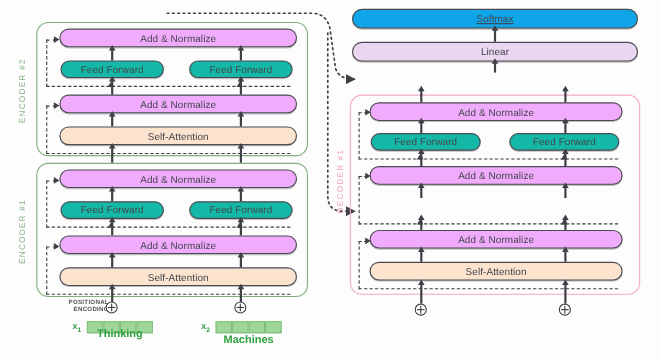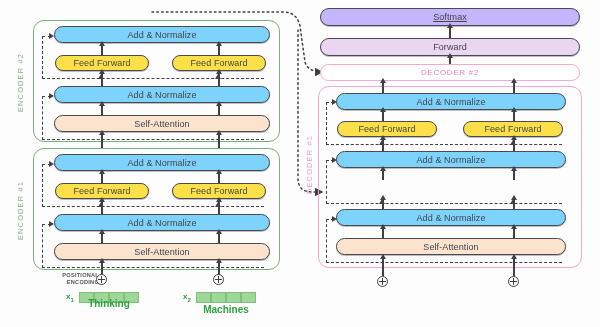--- a/index.html
+++ b/index.html
@@ -17,24 +17,24 @@
     box-sizing:border-box;
     border:1.4px solid #4a4a52;
     border-radius:9px;
     display:flex;align-items:center;justify-content:center;
     color:#44444c;
     font-size:9px;
     letter-spacing:.1px;
     white-space:nowrap;
     box-shadow:0 1px 0 rgba(0,0,0,.25);
   }
-  .addnorm{background:#7dd3fc;}
+  .addnorm{background:#f0abfc;}
   .attn{background:#fbe3ce;}
-  .ff{background:#fde047;border-radius:11px;}
-  .softmax{background:#c4b5fd;text-decoration:underline;}
+  .ff{background:#14b8a6;border-radius:11px;}
+  .softmax{background:#0ea5e9;text-decoration:underline;}
   .linear{background:#ead6f1;}
 
   
   .encbox{
     position:absolute;box-sizing:border-box;
     border:1.3px solid #7cb07c;border-radius:11px;background:transparent;
   }
   .decbox{
     position:absolute;box-sizing:border-box;
     border:1.3px solid #f3a9c8;border-radius:11px;background:transparent;
@@ -217,24 +217,23 @@
   <div class="embed" style="left:196px;top:292px;">
     <div class="cell"></div>
     <div class="cell"></div>
     <div class="cell"></div>
     <div class="cell"></div>
   </div>
   <div class="word" style="left:193px;top:304px;width:66px;">Machines</div>
 
   <div class="blk softmax" style="left:320px;top:8px;width:260px;height:18px;">Softmax</div>
   <div class="arrow" style="left:449px;top:27px;height:11px;"></div>
-  <div class="blk linear" style="left:320px;top:38px;width:260px;height:18px;">Forward</div>
+  <div class="blk linear" style="left:320px;top:38px;width:260px;height:18px;">Linear</div>
   <div class="arrow" style="left:449px;top:57px;height:9px;"></div>
 
-  <div class="deccollapsed" style="left:320px;top:64px;width:260px;height:17px;">DECODER #2</div>
 
   <div class="decbox" style="left:318px;top:86px;width:264px;height:182px;"></div>
   <div class="vlabel dec" style="left:303px;top:120px;width:12px;height:90px;">DECODER #1</div>
 
   <div class="blk addnorm" style="left:336px;top:93px;width:230px;height:17px;">Add &amp; Normalize</div>
   <div class="blk ff" style="left:337px;top:121px;width:100px;height:16px;">Feed Forward</div>
   <div class="blk ff" style="left:463px;top:121px;width:100px;height:16px;">Feed Forward</div>
   <div class="blk addnorm" style="left:336px;top:151px;width:230px;height:17px;">Add &amp; Normalize</div>
   <div class="blk addnorm" style="left:336px;top:209px;width:230px;height:17px;">Add &amp; Normalize</div>
   <div class="blk attn" style="left:336px;top:238px;width:230px;height:17px;">Self-Attention</div>

